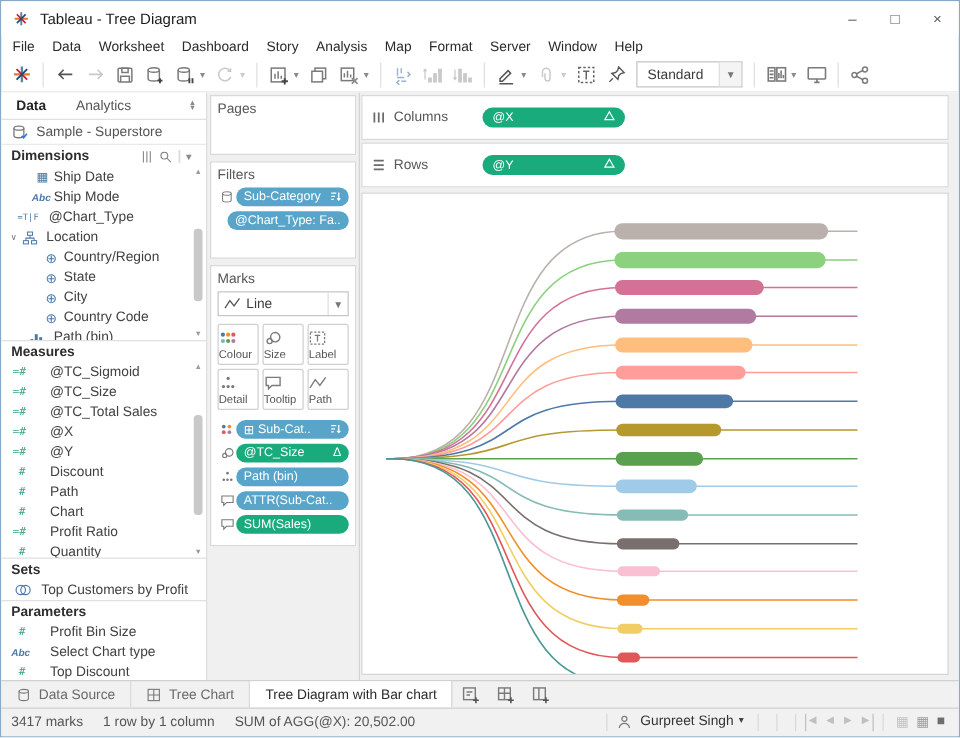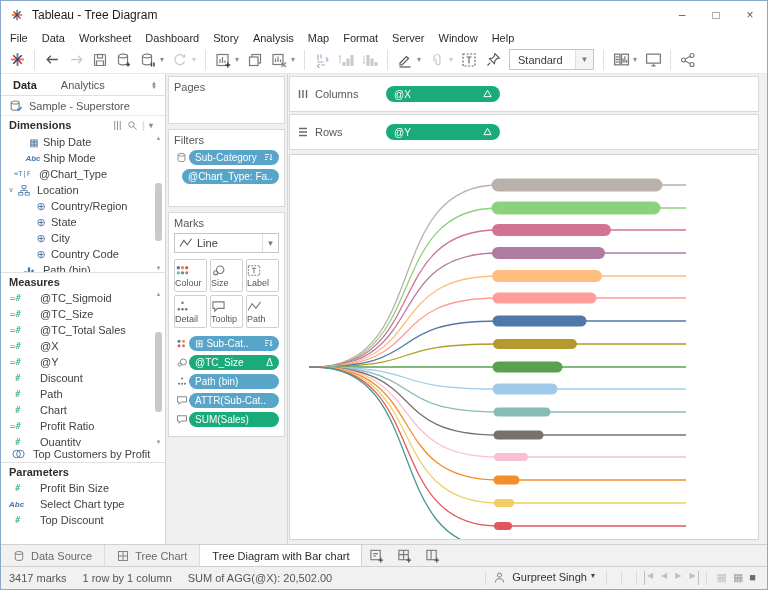--- a/index.html
+++ b/index.html
@@ -412,20 +412,23 @@
             <span class="fic green-ic" style="width:25px;justify-content:flex-start">#</span>
             <span>Quantity</span>
           </div>
         <div class="sb">
             <span>▲</span>
             <span class="thumb" style="flex:0 0 auto;height:80px;margin-top:35px"></span>
             <span style="margin-top:auto">▼</span>
           </div>
       </div>
 
+      <div class="sec-head bt">
+          <span>Sets</span>
+        </div>
       <div class="flist" style="height:16px">
         <div class="frow" style="padding-left:10px">
             <svg class="fic" width="15" height="12" viewBox="0 0 16 12" style="margin-right:7px">
               <circle cx="6" cy="6" r="4" stroke="#4c79a8" fill="none"></circle>
               <circle cx="10" cy="6" r="4" stroke="#4c79a8" fill="none"></circle>
             </svg>
             <span>Top Customers by Profit</span>
           </div>
       </div>
 

